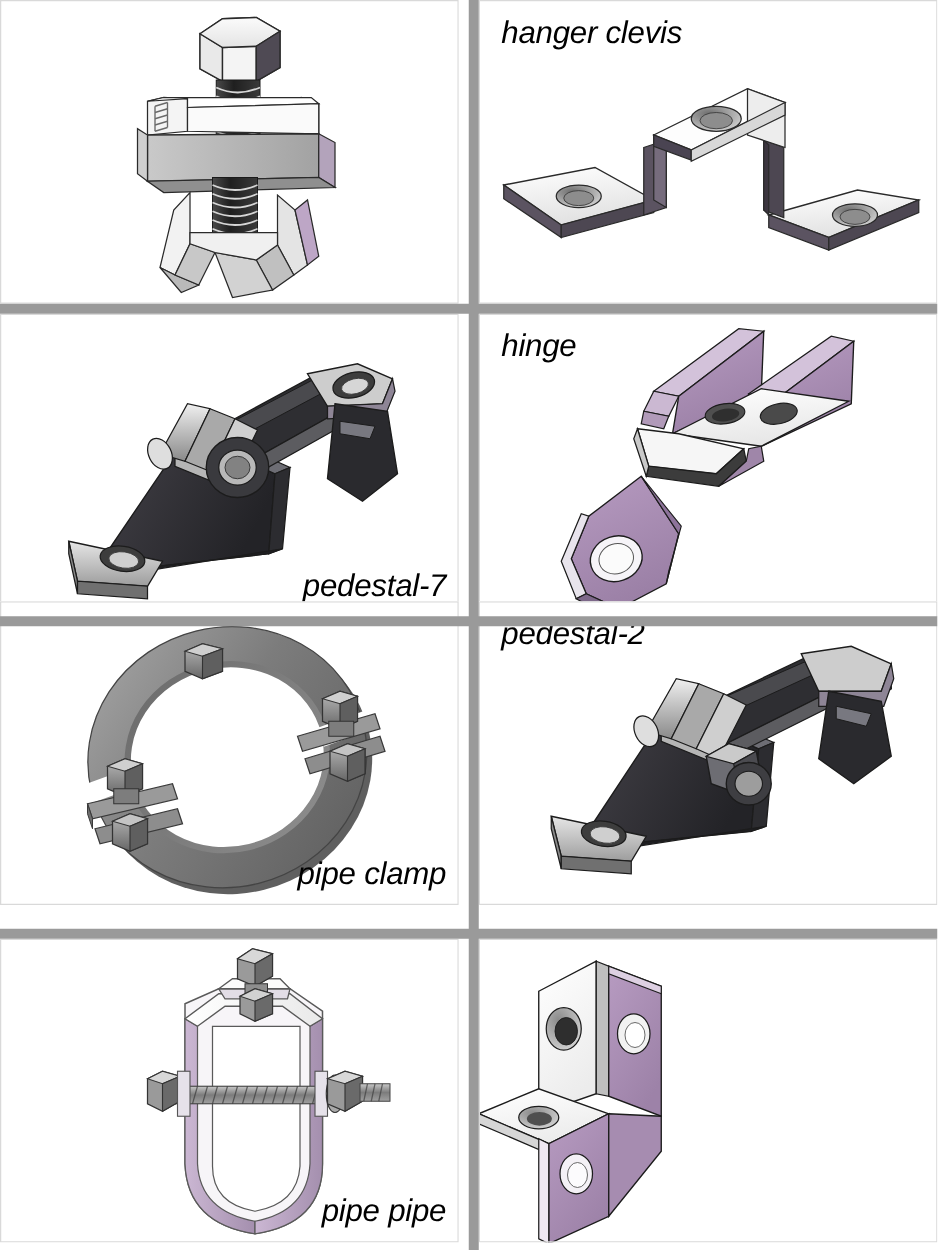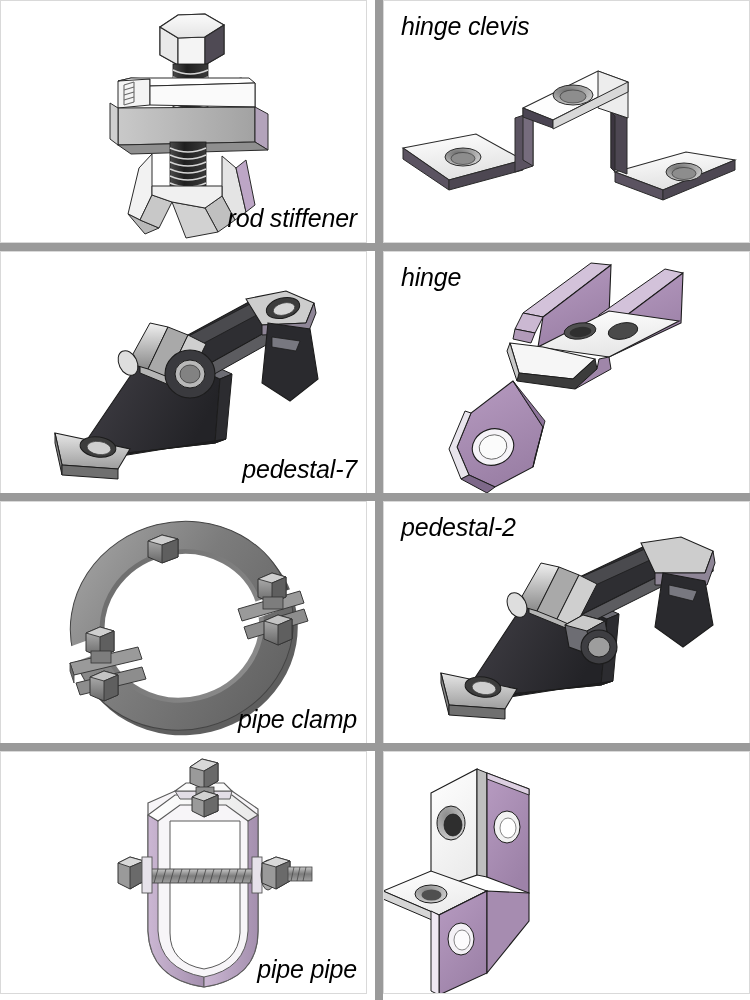--- a/index.html
+++ b/index.html
@@ -51,21 +51,21 @@
     inset: 0;
     border: 1px solid #d9d9d9;
     pointer-events: none;
     box-sizing: border-box;
   }
 
   .col-left  { left: 0; }
   .col-right { left: 383px; }
   .row-1 { top: 0; }
   .row-2 { top: 251px; }
-  .row-3 { top: 501px; }
+  .row-3 { top: 481px; }
   .row-4 { top: 751px; }
 
   .art {
     position: absolute;
     inset: 0;
     width: 100%;
     height: 100%;
     display: block;
   }
 
@@ -164,21 +164,20 @@
         <path d="M140 220 L128 214 L145 234 L159 228 Z" fill="#b9b9b9" stroke="#2a2a2a" stroke-width="1"></path>
         <path d="M152 195 L140 220 L159 228 L172 202 Z" fill="#c8c8c8" stroke="#2a2a2a" stroke-width="1"></path>
         <path d="M222 156 L222 196 L235 220 L246 212 L236 168 Z" fill="#e4e4e4" stroke="#2a2a2a" stroke-width="1"></path>
         <path d="M236 168 L246 212 L255 205 L246 160 Z" fill="#bda6c6" stroke="#2a2a2a" stroke-width="1"></path>
         <path d="M222 196 L235 220 L218 232 L205 208 Z" fill="#c0c0c0" stroke="#2a2a2a" stroke-width="1"></path>
         <path d="M172 202 L205 208 L218 232 L186 238 Z" fill="#d2d2d2" stroke="#2a2a2a" stroke-width="1"></path>
         <path d="M152 195 L172 202 L205 208 L222 196 L222 186 L152 186 Z" fill="#f0f0f0" stroke="#2a2a2a" stroke-width="1"></path>
       </g>
     </svg>
     <div class="cell-inner-border"></div>
-    <div class="caption br">rod stiffener</div>
   </div>
 
   <div class="cell col-right row-1">
     <svg class="art" viewBox="0 0 367 243">
       <defs>
         <linearGradient id="hcFace" x1="0" y1="0" x2="0.3" y2="1">
           <stop offset="0" stop-color="#ffffff"></stop>
             <stop offset="1" stop-color="#e2e2e2"></stop>
         </linearGradient>
         <radialGradient id="holeG" cx="0.35" cy="0.3" r="0.8">
@@ -216,21 +215,21 @@
       <g>
         <path d="M140 108 L215 71 L245 82 L170 120 Z" fill="#fdfdfd" stroke="#2a2a2a" stroke-width="1.1"></path>
         <path d="M215 71 L245 82 L245 118 L215 108 Z" fill="#ededed" stroke="#2a2a2a" stroke-width="1"></path>
         <path d="M140 108 L170 120 L170 128 L140 117 Z" fill="#4a4452" stroke="#2a2a2a" stroke-width="1"></path>
         <path d="M170 120 L245 82 L245 92 L170 129 Z" fill="#d8d8d8" stroke="#2a2a2a" stroke-width="1"></path>
         <ellipse cx="190" cy="95" rx="20" ry="10" fill="url(#holeG)" stroke="#2a2a2a" stroke-width="1"></ellipse>
         <ellipse cx="190" cy="96.5" rx="13" ry="6.5" fill="#8d8d8d" stroke="#3a3a3a" stroke-width="0.7"></ellipse>
       </g>
     </svg>
     <div class="cell-inner-border"></div>
-    <div class="caption tl">hinge clevis</div>
+    <div class="caption tl">hanger clevis</div>
   </div>
 
   <div class="cell col-left row-2">
     <svg class="art" viewBox="0 0 367 243">
       <defs>
         <linearGradient id="p1Dark" x1="0" y1="0" x2="1" y2="0.4">
           <stop offset="0" stop-color="#45434a"></stop>
             <stop offset="1" stop-color="#232327"></stop>
         </linearGradient>
         <linearGradient id="p1Metal" x1="0" y1="0" x2="0" y2="1">

